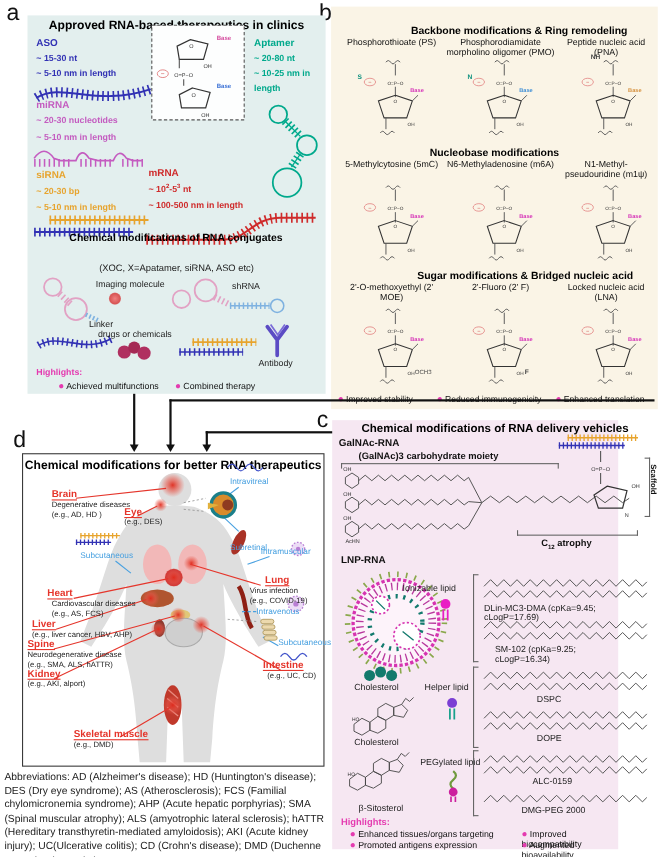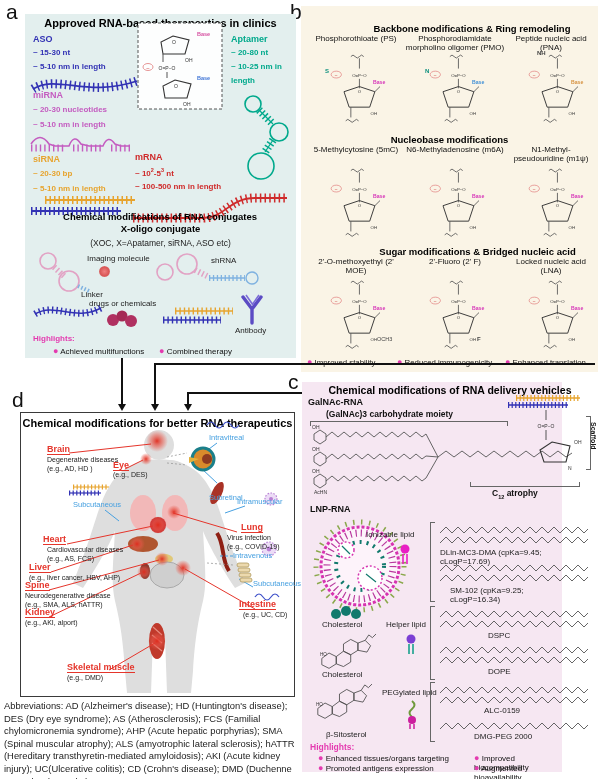--- a/index.html
+++ b/index.html
@@ -113,21 +113,20 @@
 
     <div class="abs b t9" style="left:110px;top:138px;color:#cf2b2b">mRNA</div>
     <div class="abs b t8" style="left:110px;top:153px;color:#cf2b2b"><span>~ 10</span><sup style="font-size:5.5px">2</sup><span>-5</span><sup style="font-size:5.5px">3</sup><span> nt</span></div>
     <div class="abs b t8" style="left:110px;top:168px;color:#cf2b2b">~ 100-500 nm in length</div>
     <svg class="abs" style="left:106px;top:178px" width="160" height="34">
       <path d="M2,26 H72 C94,26 98,6 124,6 H156" fill="none" stroke="#cf2b2b" stroke-width="1.8"></path>
       <path d="M2,26 H72 C94,26 98,6 124,6 H156" fill="none" stroke="#cf2b2b" stroke-width="9" stroke-dasharray="1.5 3.2"></path>
     </svg>
 
     <div class="abs ptitle" style="left:0;top:197px;width:270px;font-size:9.5px">Chemical modifications of RNA conjugates</div>
-    <div class="abs ptitle" style="left:0;top:209px;width:271px;font-size:9.5px">X-oligo conjugate</div>
     <div class="abs" style="left:0;top:224px;width:271px;text-align:center;font-size:8.5px;color:#222">(XOC, X=Apatamer, siRNA, ASO etc)</div>
 
     <svg class="abs" style="left:10px;top:236px" width="58" height="48">
       <g fill="none" stroke="#e2a2c4" stroke-width="1.6">
         <circle cx="13" cy="11" r="8"></circle>
           <path d="M19,17 L30,27" stroke-width="6" stroke-dasharray="1.5 2.5"></path>
         <circle cx="34" cy="31" r="10"></circle>
           <path d="M43,36 L54,41" stroke="#7fb2e0" stroke-width="4" stroke-dasharray="1.5 2"></path>
       </g>
     </svg>

